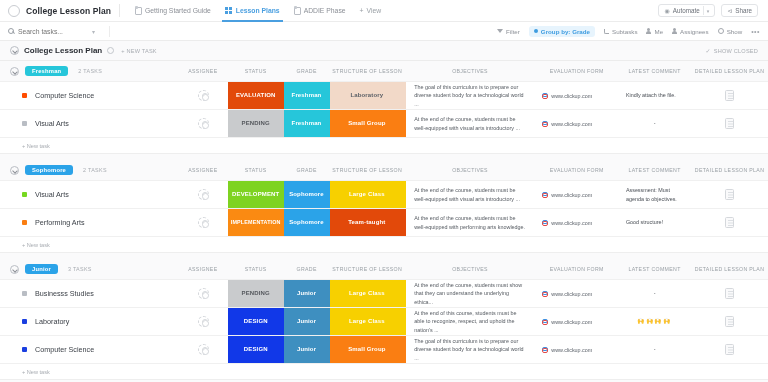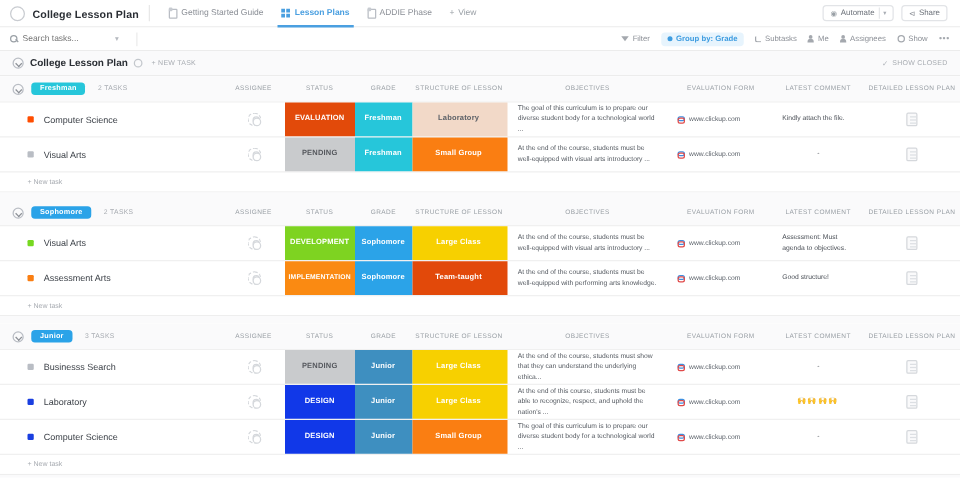--- a/index.html
+++ b/index.html
@@ -413,21 +413,21 @@
       </div>
       <div class="c-comment" style="width:76px">Assessment: Must agenda to objectives.</div>
       <div class="c-plan" style="width:80px">
         <span class="file-ico"></span>
       </div>
     </div>
 
     <div class="row">
       <div class="c-name" style="width:185px">
         <span class="sq" style="background:#fa7e12"></span>
-        <span class="name-txt">Assessment Arts</span>
+        <span class="name-txt">Performing Arts</span>
       </div>
       <div class="c-assignee" style="width:52px">
         <span class="avatar"></span>
       </div>
       <div class="cell-color" style="width:58px;background:#fa8a12;color:#fff;font-size:5.4px">IMPLEMENTATION</div>
       <div class="cell-color" style="width:48px;background:#2ba3e8;color:#fff">Sophomore</div>
       <div class="cell-color" style="width:78px;background:#e2490a;color:#fff">Team-taught</div>
       <div class="c-obj" style="width:136px;border-left-color:#e2490a">At the end of the course, students must be well-equipped with performing arts knowledge.</div>
       <div class="c-eval" style="width:86px">
         <span class="link-ico"></span>
@@ -457,21 +457,21 @@
         <div class="ch" style="width:136px">OBJECTIVES</div>
         <div class="ch" style="width:86px">EVALUATION FORM</div>
         <div class="ch" style="width:76px">LATEST COMMENT</div>
         <div class="ch" style="width:80px">DETAILED LESSON PLAN</div>
       </div>
     </div>
 
     <div class="row">
       <div class="c-name" style="width:185px">
         <span class="sq" style="background:#b9bdc4"></span>
-        <span class="name-txt">Businesss Search</span>
+        <span class="name-txt">Businesss Studies</span>
       </div>
       <div class="c-assignee" style="width:52px">
         <span class="avatar"></span>
       </div>
       <div class="cell-color" style="width:58px;background:#c9cbcd;color:#56595e">PENDING</div>
       <div class="cell-color" style="width:48px;background:#3e8fc0;color:#fff">Junior</div>
       <div class="cell-color" style="width:78px;background:#f7d000;color:#fff">Large Class</div>
       <div class="c-obj" style="width:136px;border-left-color:#f7d000">At the end of the course, students must show that they can understand the underlying ethica...</div>
       <div class="c-eval" style="width:86px">
         <span class="link-ico"></span>

